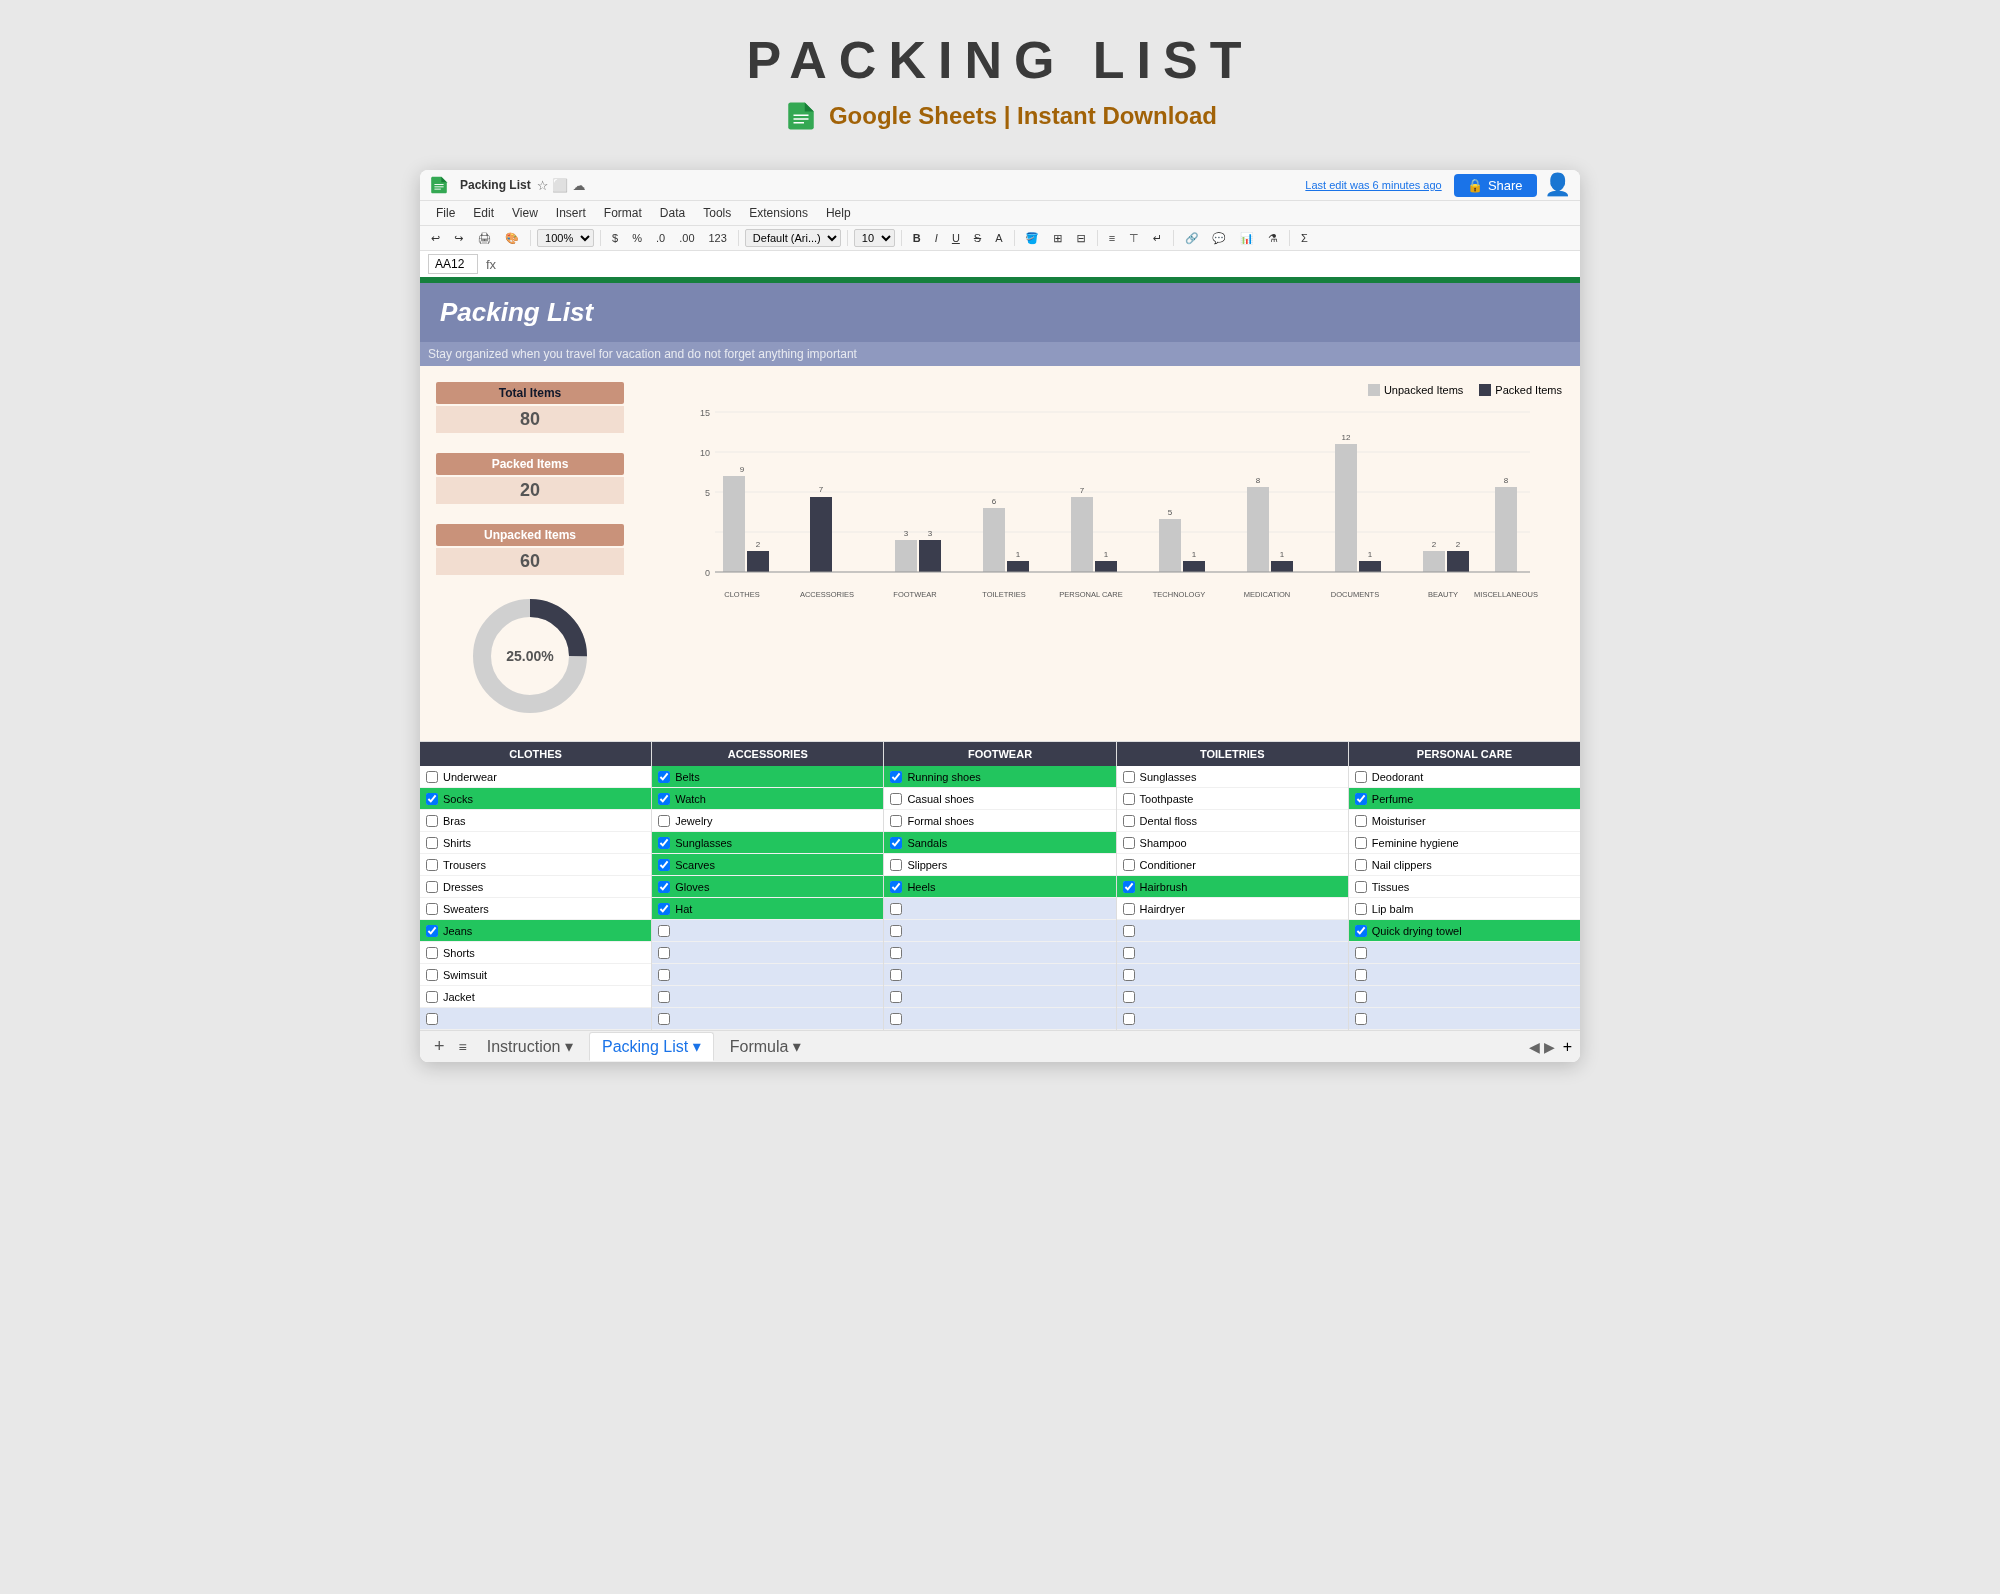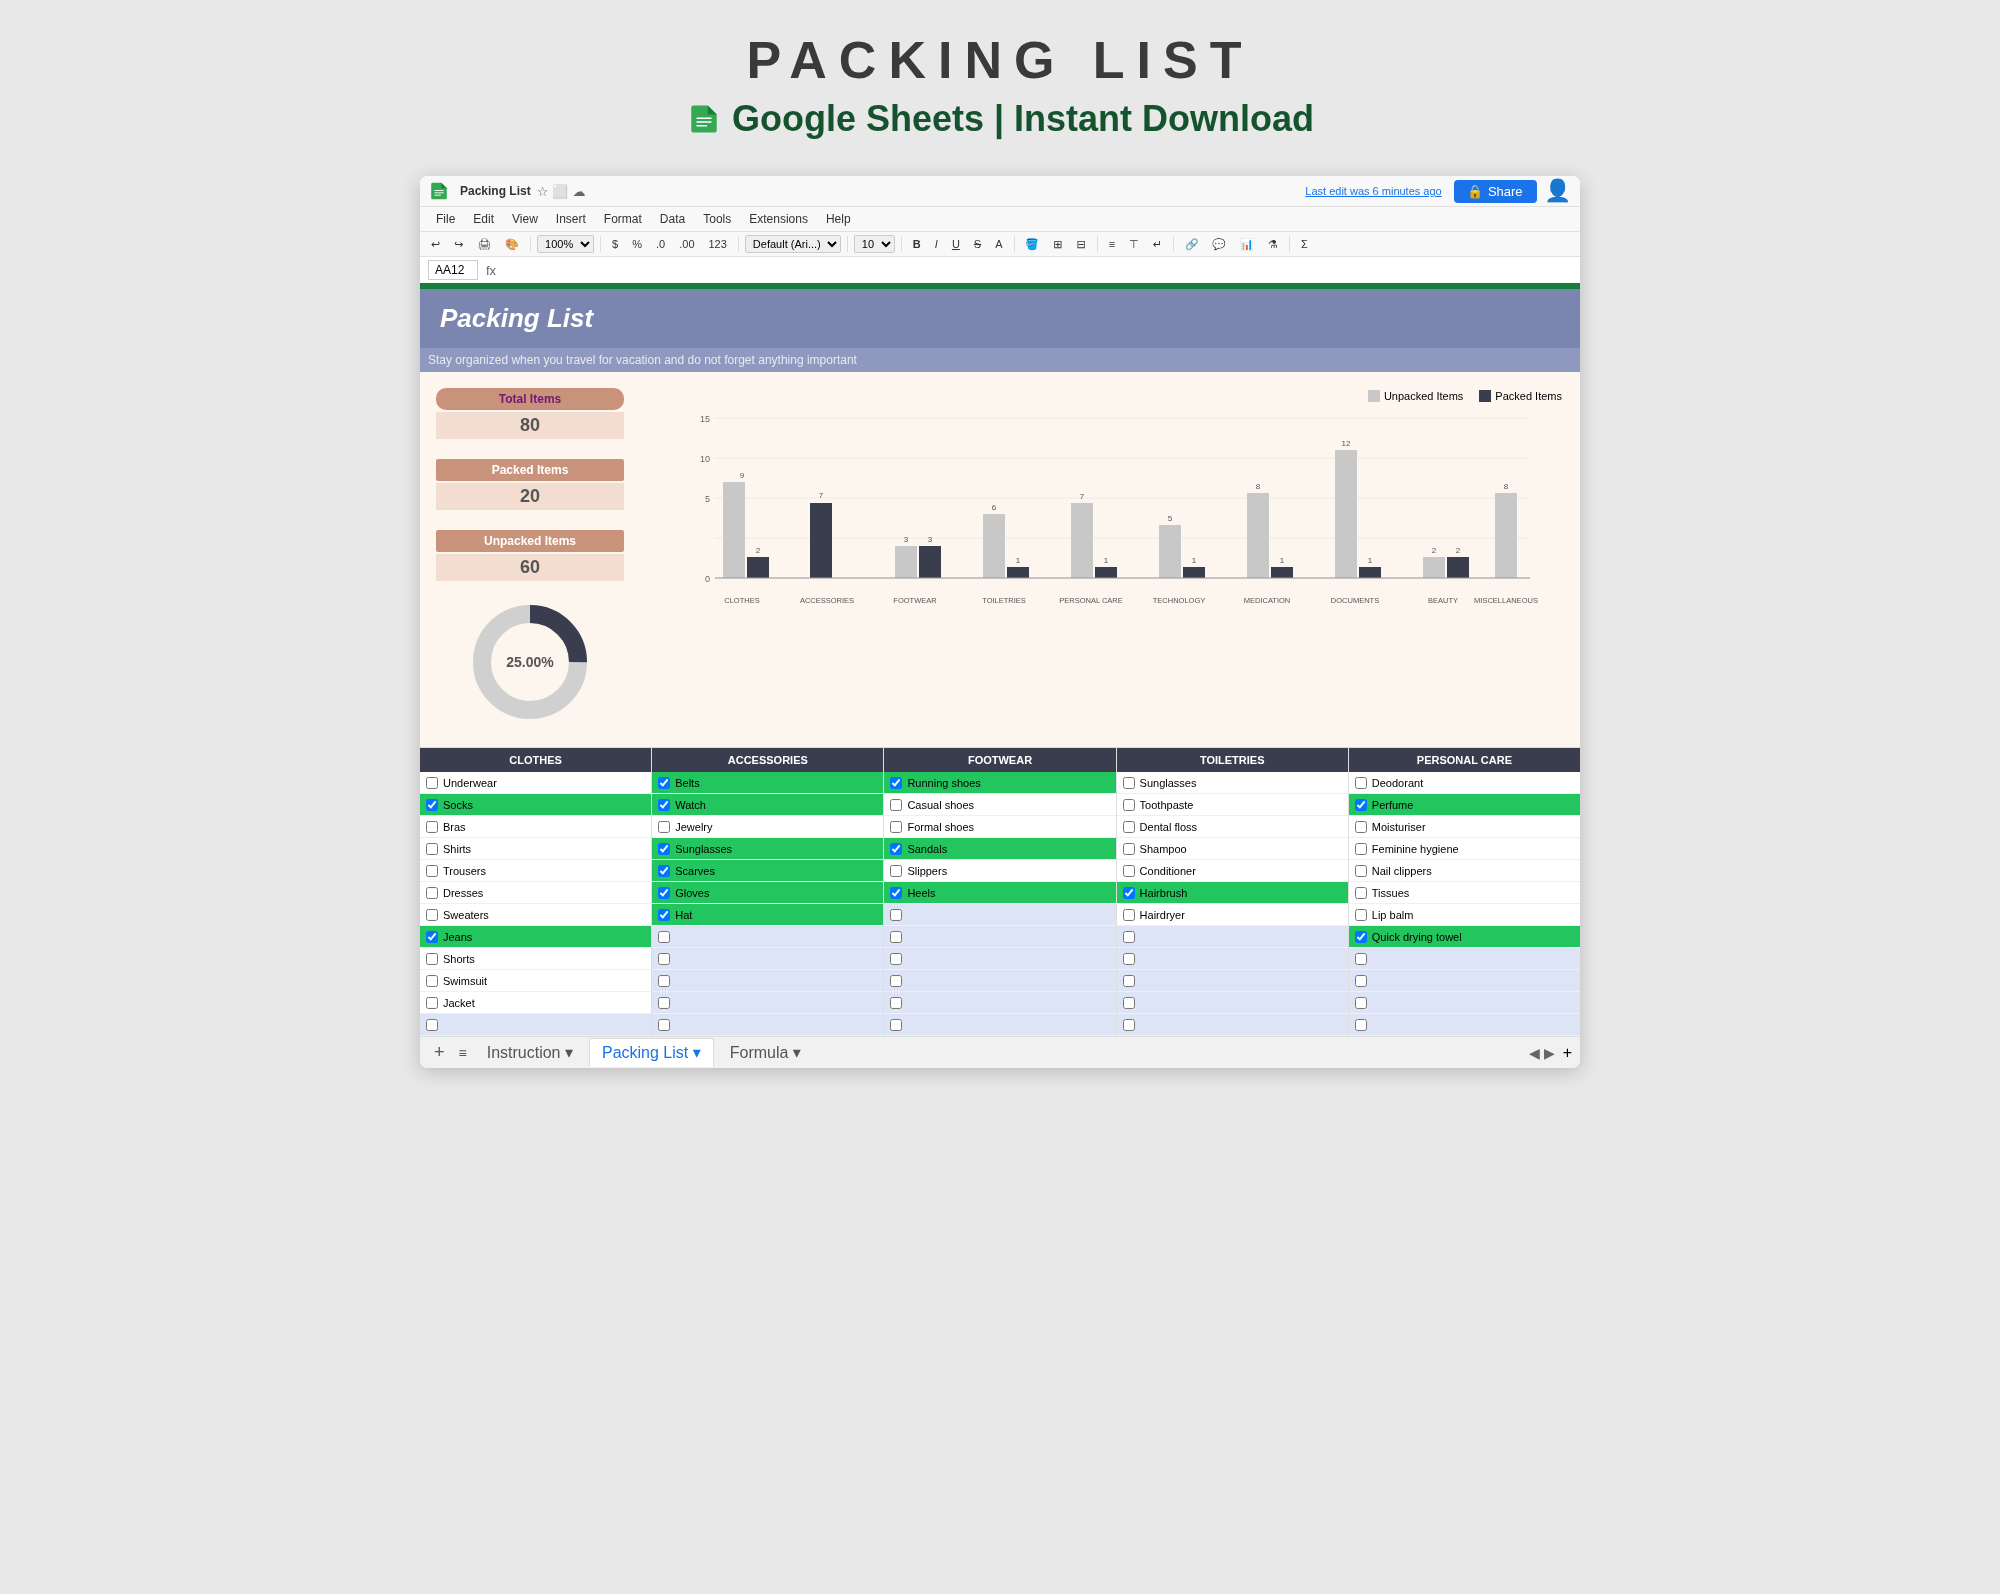--- a/index.html
+++ b/index.html
@@ -27,23 +27,23 @@
       gap: 10px;
       margin-bottom: 20px;
     }
 
     .sheets-icon {
       width: 36px;
       height: 36px;
     }
 
     .subtitle {
-      font-size: 36px;
+      font-size: 24px;
       font-weight: 700;
-      color: #14532d;
+      color: #a16207;
       text-align: right;
     }
 
     .browser-window {
       width: 1160px;
       background: #fff;
       border-radius: 8px;
       box-shadow: 0 4px 20px rgba(0,0,0,0.2);
       overflow: hidden;
     }
@@ -191,21 +191,21 @@
 
     .stat-value {
       font-size: 18px;
       font-weight: 600;
       color: #555;
       background: #f2ddd0;
       padding: 3px;
       margin-top: 2px;
     }
 
-    .stat-total .stat-label { background: #c9927a; color: #701a75; border-radius: 10px; }
+    .stat-total .stat-label { background: #c9927a; color: #0f172a; }
     .stat-packed .stat-label { background: #c9927a; color: #fff; }
     .stat-unpacked .stat-label { background: #c9927a; color: #fff; }
 
     .donut-container {
       display: flex;
       align-items: center;
       justify-content: center;
       flex: 1;
       padding: 10px;
     }

